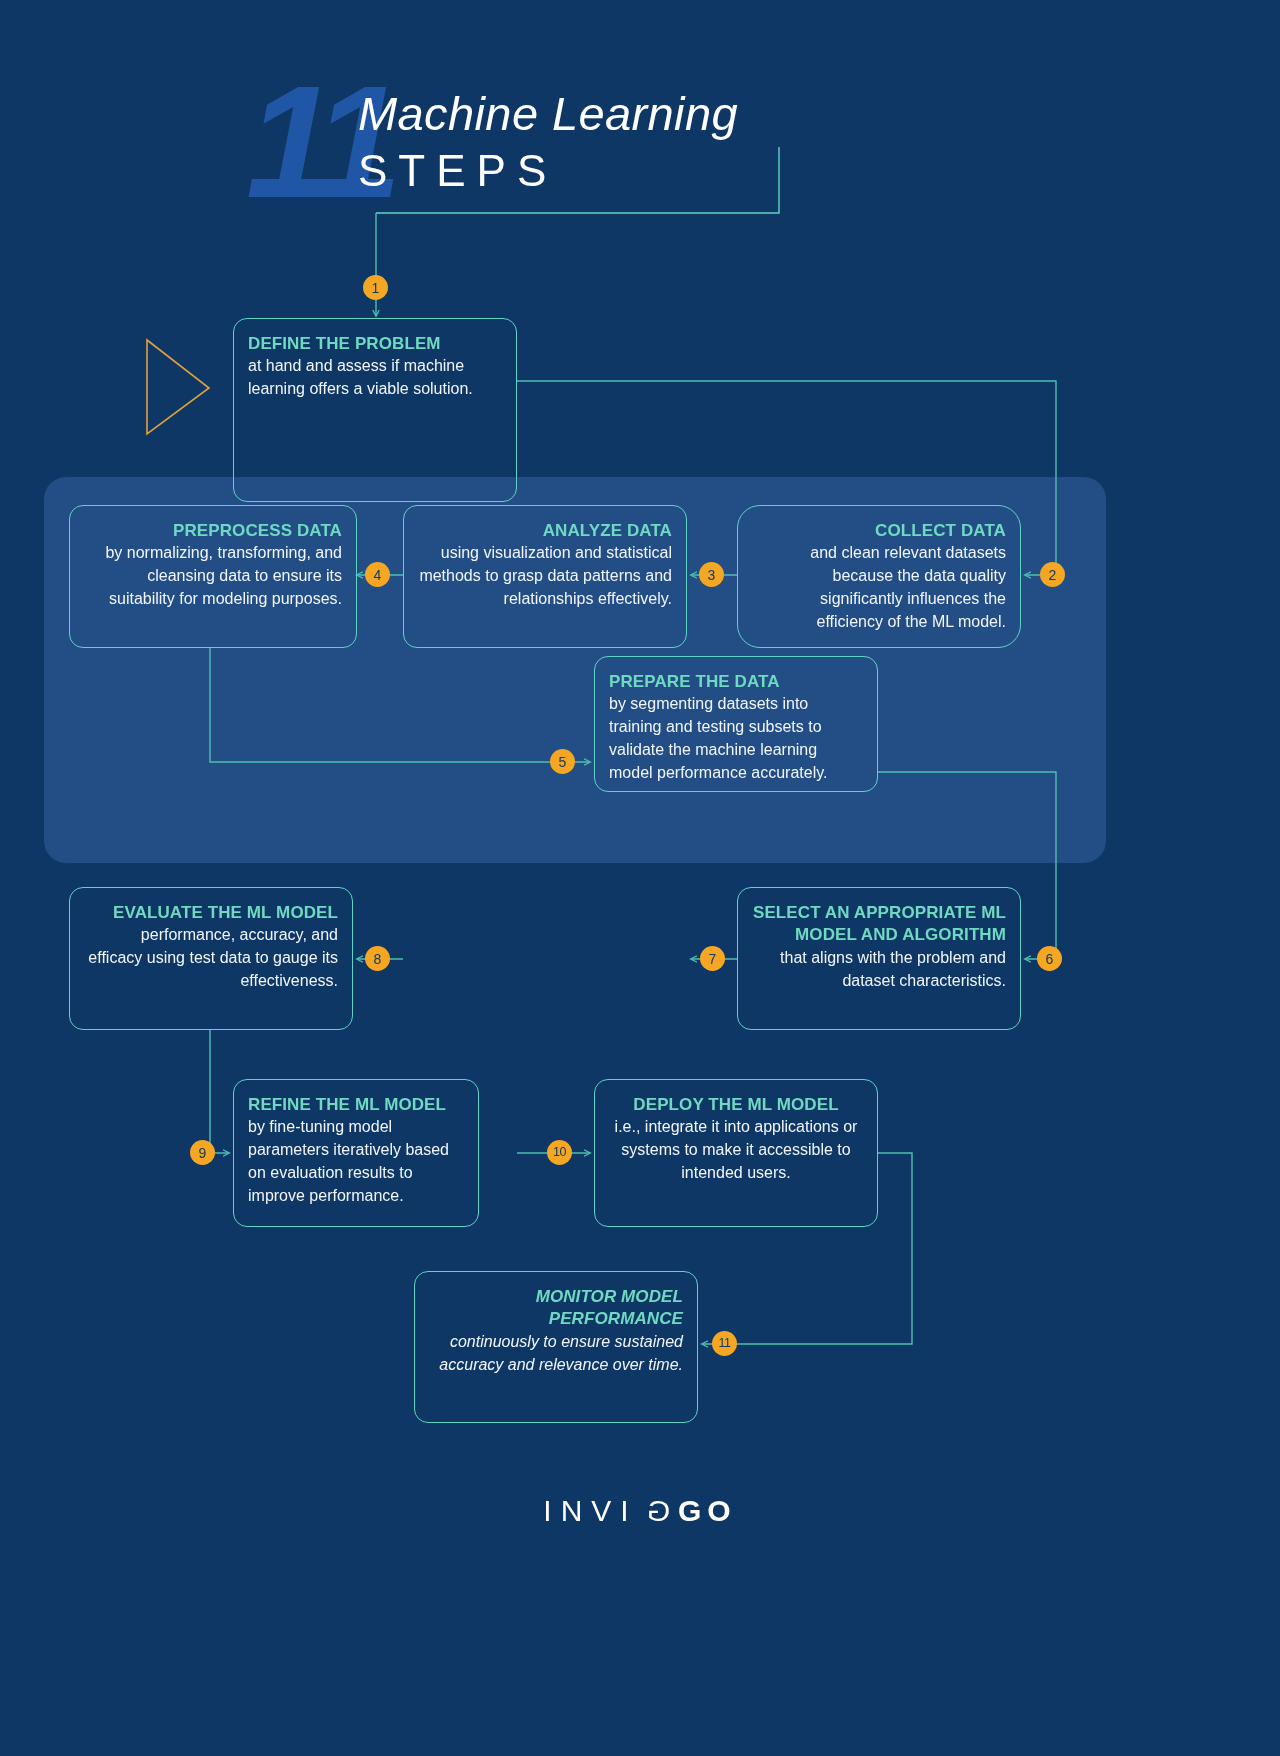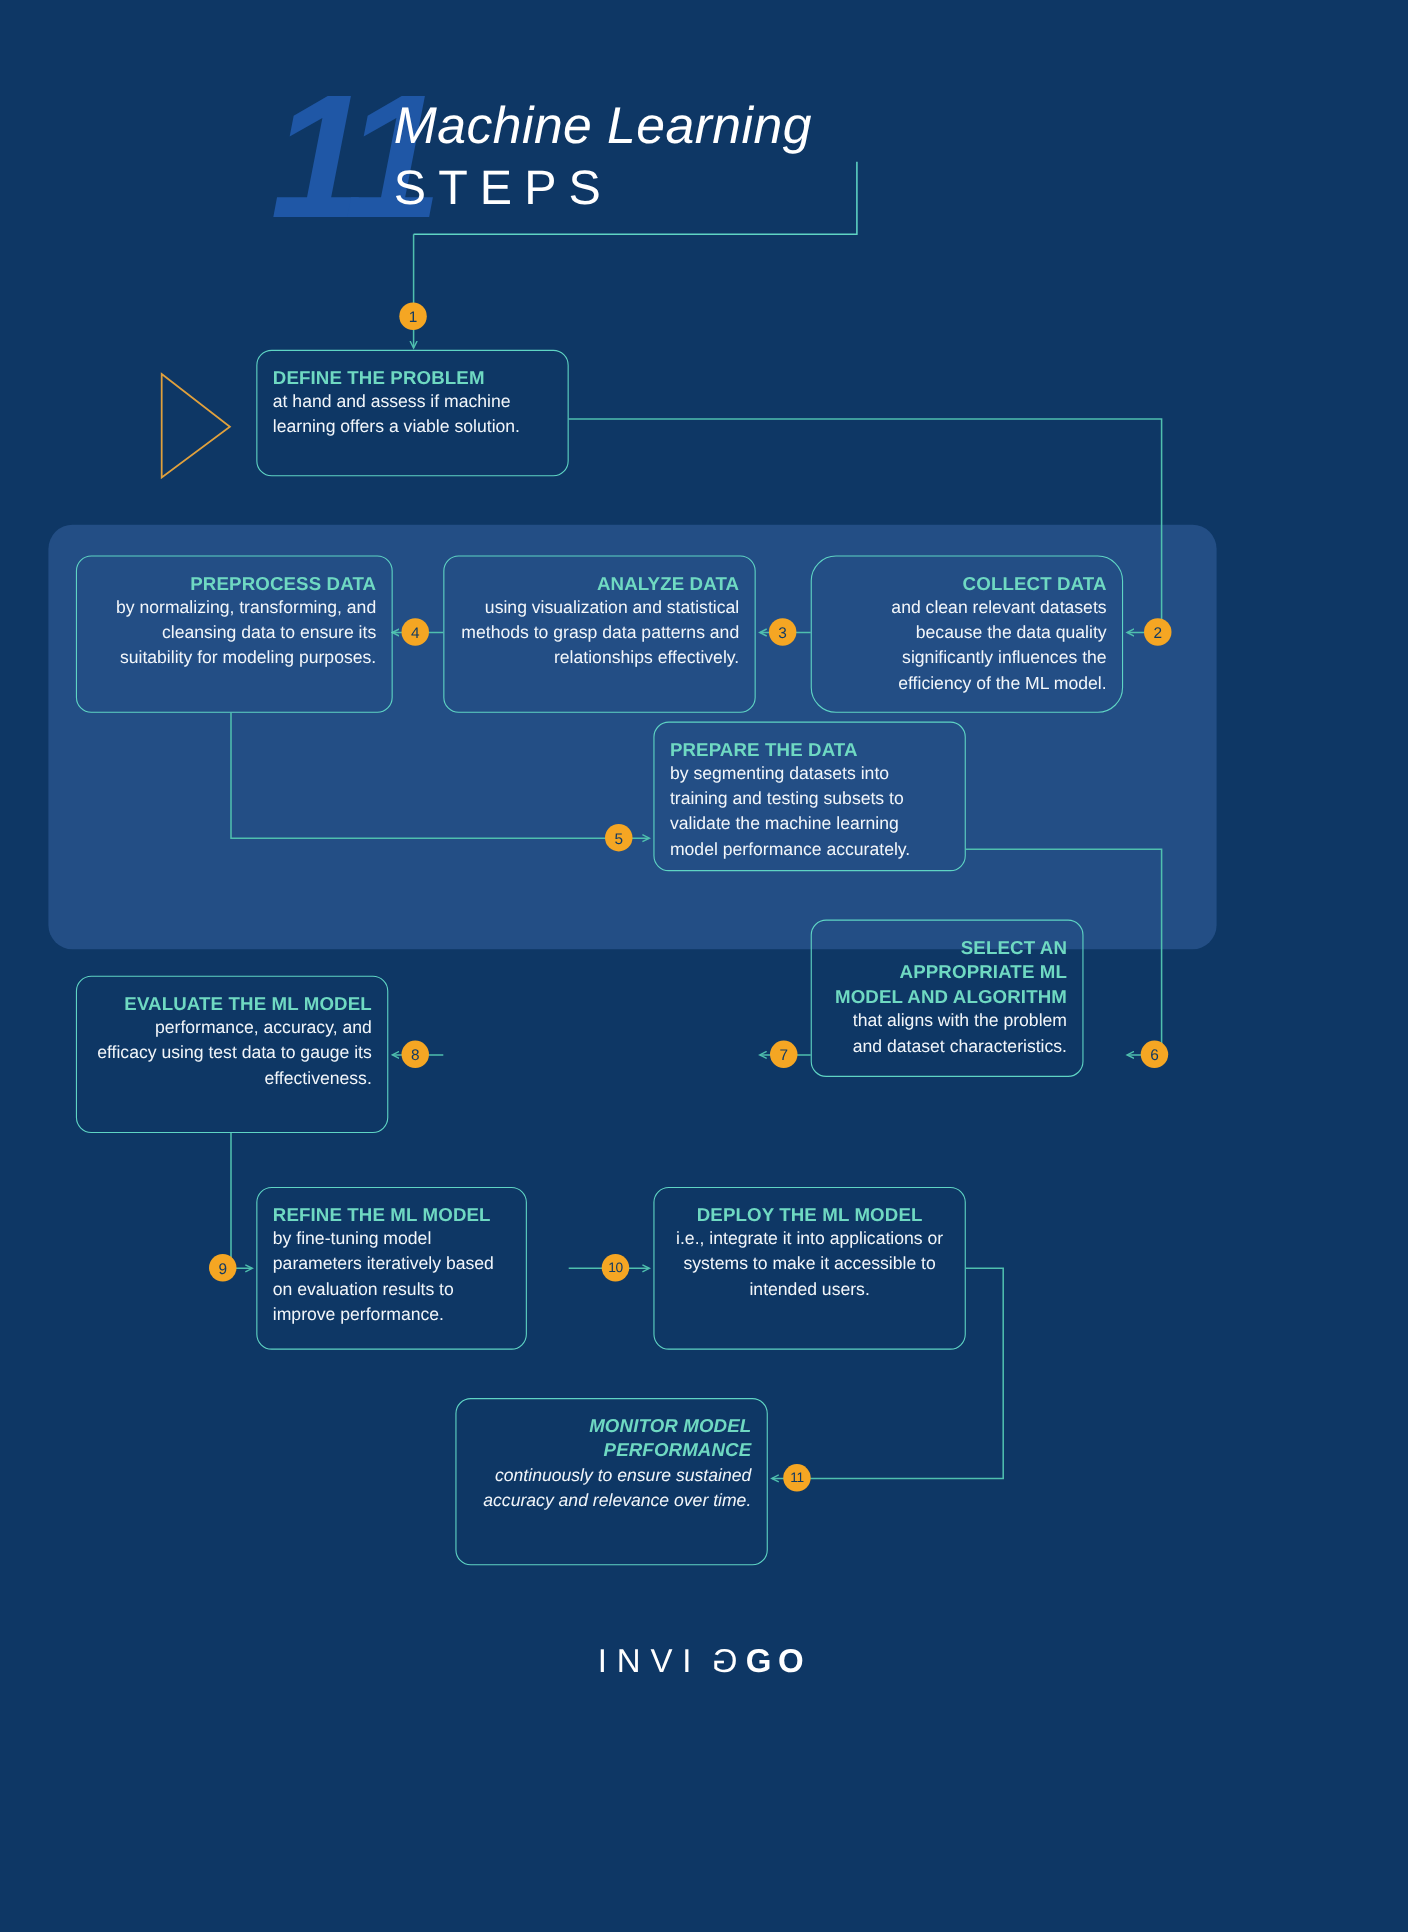--- a/index.html
+++ b/index.html
@@ -110,26 +110,26 @@
     font-weight: 400;
     font-size: 16px;
     line-height: 1.42;
     display: block;
   }
 
   .ta-right  { text-align: right; }
   .ta-left   { text-align: left; }
 
   
-  #box1  { left: 233px;  top: 318px;  width: 284px; height: 115px; }
+  #box1  { left: 233px;  top: 318px;  width: 284px; height: 184px; }
   #box2  { left: 737px;  top: 505px;  width: 284px; height: 143px; border-radius: 23px; }
   #box3  { left: 403px;  top: 505px;  width: 284px; height: 143px; }
   #box4  { left: 69px;   top: 505px;  width: 288px; height: 143px; }
   #box5  { left: 594px;  top: 656px;  width: 284px; height: 136px; }
-  #box6  { left: 737px;  top: 836px;  width: 248px; height: 143px; }
+  #box6  { left: 737px;  top: 887px;  width: 284px; height: 143px; }
   #box7  { left: 403px;  top: 887px;  width: 284px; height: 143px; }
   #box8  { left: 69px;   top: 887px;  width: 284px; height: 143px; }
   #box9  { left: 233px;  top: 1079px; width: 246px; height: 148px; }
   #box10 { left: 594px;  top: 1079px; width: 284px; height: 148px; text-align: center; }
   #box11 { left: 414px;  top: 1271px; width: 284px; height: 152px; font-style: italic; }
 
   
   .badge {
     position: absolute;
     width: 25px;

